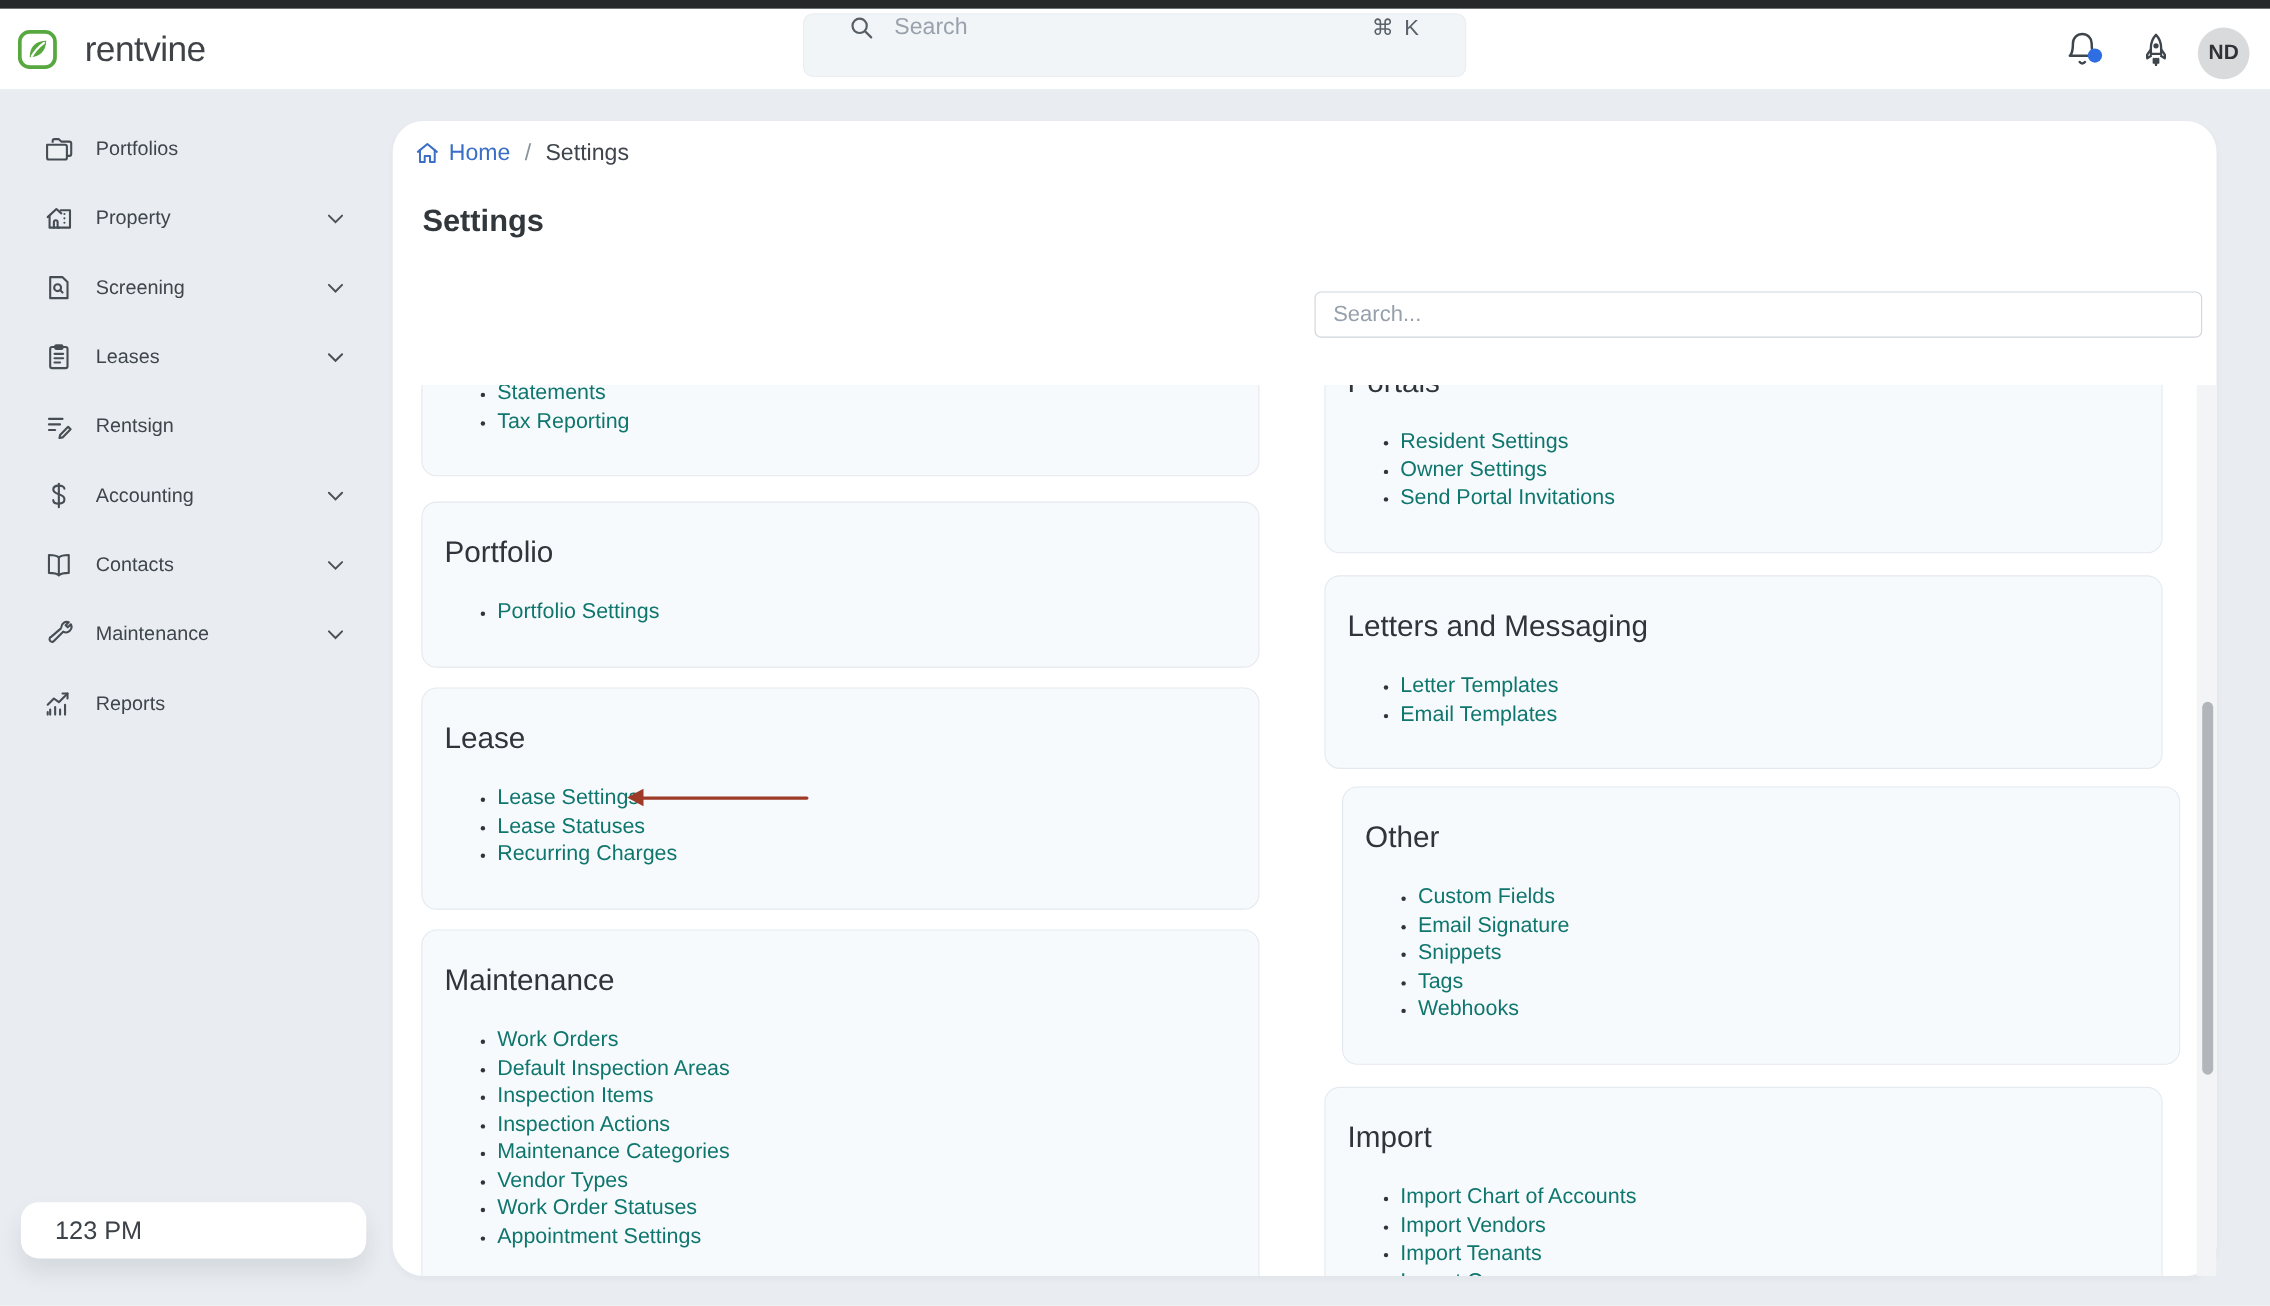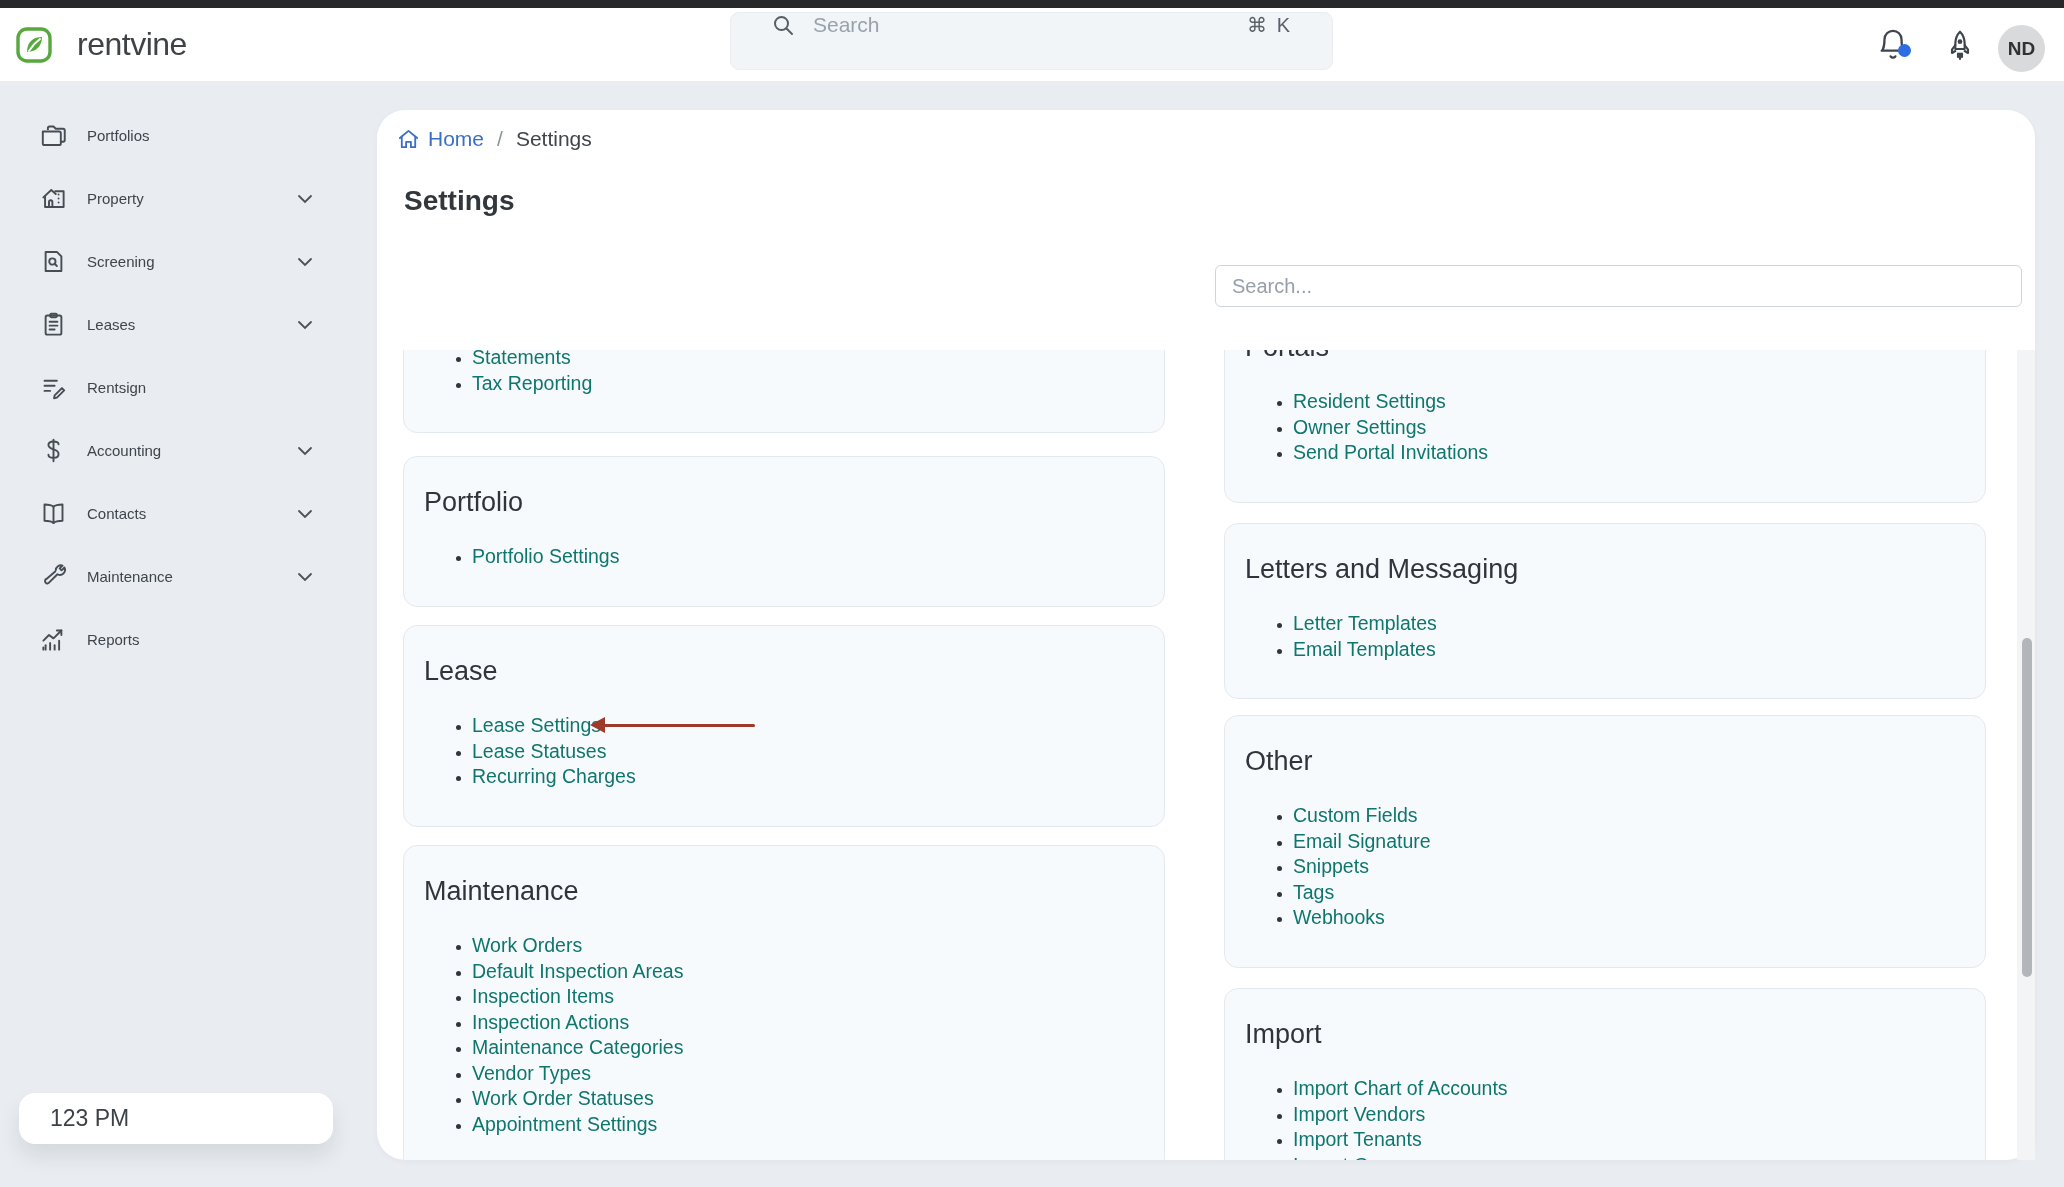--- a/index.html
+++ b/index.html
@@ -27,26 +27,26 @@
   .rocket-wrap { left:1944px; }
   .bell-dot { position:absolute; left:22px; top:16px; width:13px; height:13px; border-radius:50%; background:#2f6ee2; }
   .avatar {
     position:absolute; left:1998px; top:17px; width:47px; height:47px; border-radius:50%;
     background:#d9dadb; display:flex; align-items:center; justify-content:center;
     font-size:19px; font-weight:bold; color:#2f3337; cursor:pointer;
   }
   
   .sidebar { position:absolute; left:0; top:104px; width:377px; }
   .side-item { position:relative; height:63px; display:flex; align-items:center; padding-left:40px; cursor:pointer; color:#3e454c; }
-  .side-item .lbl { margin-left:20px; font-size:15px; }
+  .side-item .lbl { margin-left:20px; font-size:18px; }
   .side-item svg.mi { flex:0 0 auto; }
   .side-item .chev { position:absolute; left:296px; top:50%; margin-top:-7px; }
   
   .panel {
-    position:absolute; left:377px; top:110px; width:1658px; height:1050px;
+    position:absolute; left:357px; top:110px; width:1658px; height:1050px;
     background:#ffffff; border-radius:28px; box-shadow:0 2px 6px rgba(40,50,60,0.04);
   }
   .breadcrumb { position:absolute; left:20px; top:15px; height:28px; display:flex; align-items:center; font-size:21px; }
   .breadcrumb .home { color:#3b6fc7; margin-left:8px; cursor:pointer; }
   .breadcrumb .sep { color:#8a929b; margin:0 13px; }
   .breadcrumb .cur { color:#3f454c; }
   .page-title { position:absolute; left:27px; top:56px; font-size:28px; font-weight:bold; color:#32373c; }
   .content-search {
     position:absolute; left:838px; top:155px; width:807px; height:42px;
     border:1px solid #ced5dc; border-radius:6px; background:#fff;
@@ -67,21 +67,21 @@
   .card a { color:#0f766e; text-decoration:none; cursor:pointer; }
   .card-partial ul { margin-top:26px; }
   .col-l { left:26px; }
   .col-r { left:847px; }
   .c-acct { top:-60px; }
   .c-portfolio { top:106px; }
   .c-lease { top:275px; }
   .c-maint { top:495px; height:327px; }
   .c-portals { top:-49px; }
   .c-letters { top:173px; }
-  .c-other { top:365px; }
+  .c-other { top:365px;margin-left:16px; }
   .c-import { top:638px; height:225px; }
   
   .arrow { position:absolute; left:213px; top:367px; width:165px; height:16px; }
   .arrow .shaft { position:absolute; left:12px; top:6.5px; width:153px; height:3px; background:#9e3a28; border-radius:2px; }
   .arrow .head { position:absolute; left:0; top:0; width:0; height:0;
     border-top:8px solid transparent; border-bottom:8px solid transparent; border-right:15px solid #9e3a28; }
   
   .scroll-track { position:absolute; left:1640px; top:0; width:18px; height:810px; background:#f2f4f6; cursor:pointer; }
   .scroll-thumb { position:absolute; left:1645px; top:288px; width:10px; height:339px; background:#b2b6ba; border-radius:5px; cursor:pointer; }
   

